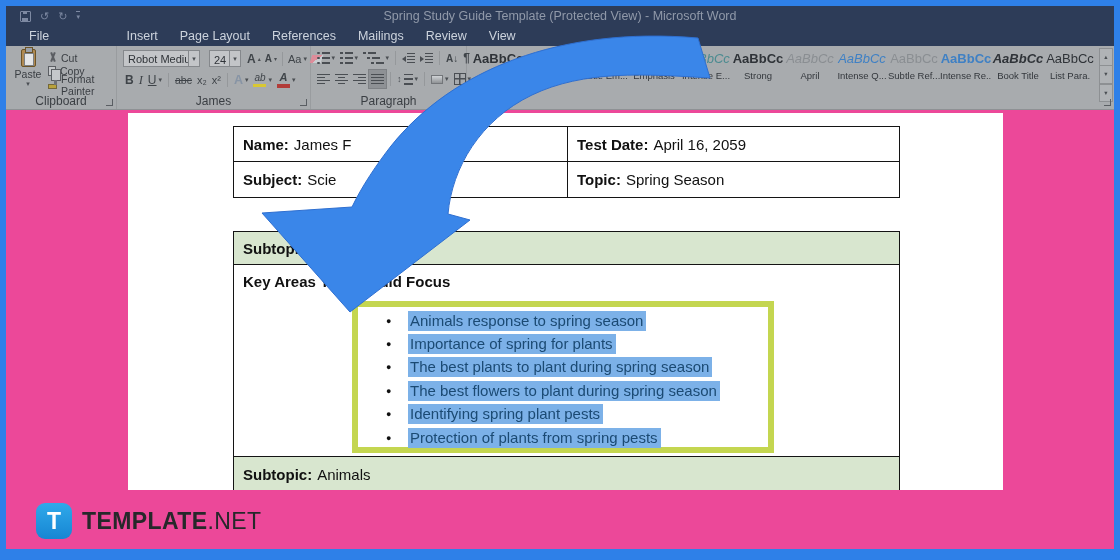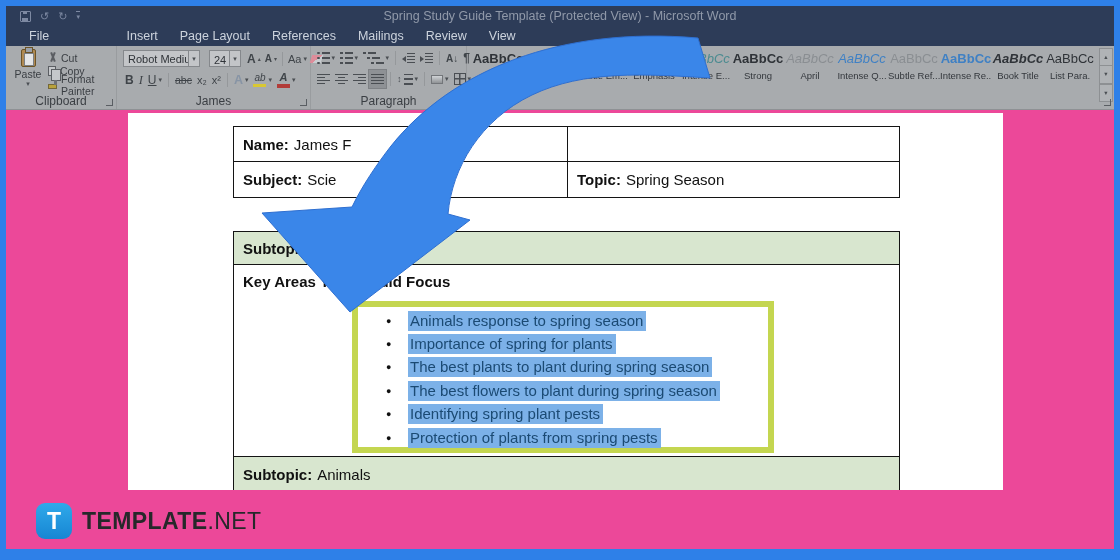--- a/index.html
+++ b/index.html
@@ -460,20 +460,24 @@
   </div>
 
   <div class="workspace">
     <div class="page">
 
       <div class="t1">
         <div class="r first">
           <div class="c c1">
             <span class="lbl">Name:</span>
             <span>James F</span>
+          </div>
+          <div class="c c2">
+            <span class="lbl">Test Date:</span>
+            <span>April 16, 2059</span>
           </div>
         </div>
         <div class="r">
           <div class="c c1">
             <span class="lbl">Subject:</span>
             <span>Scie</span>
           </div>
           <div class="c c2">
             <span class="lbl">Topic:</span>
             <span>Spring Season</span>

